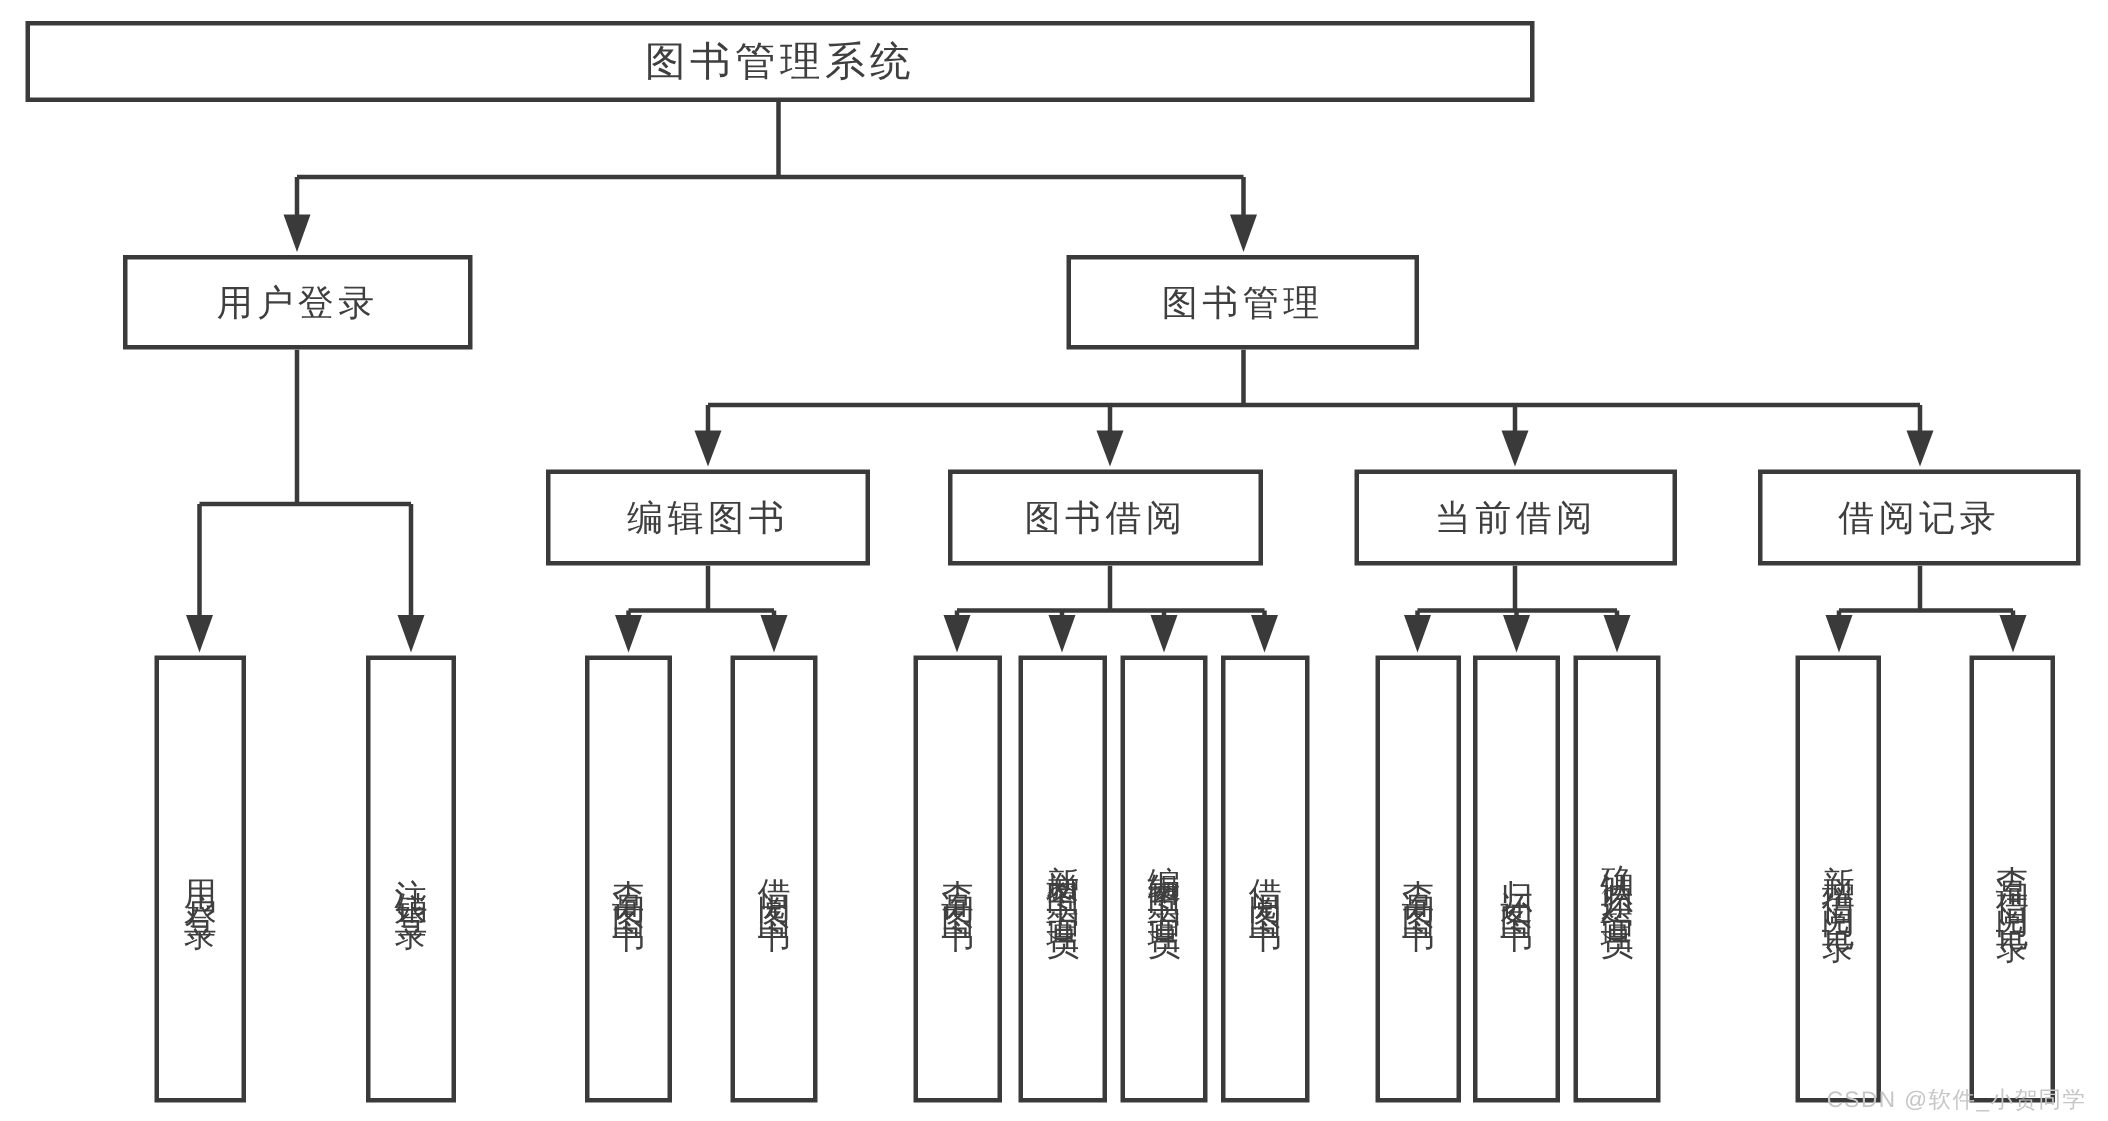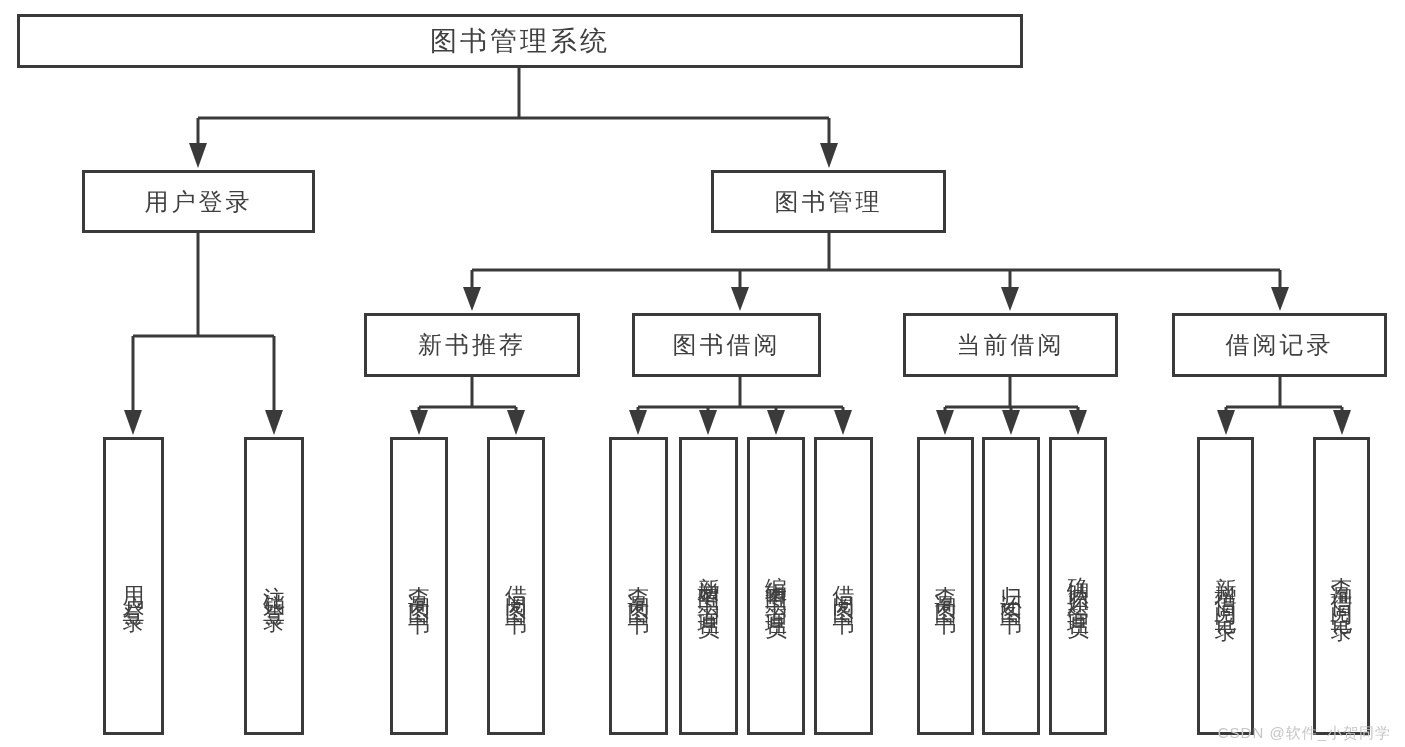--- a/index.html
+++ b/index.html
@@ -14,21 +14,21 @@
     border:3px solid #3a3a3a; background:#ffffff;
     display:flex; align-items:center; justify-content:center;
     color:#3f3f3f; font-size:24px; letter-spacing:3px;
     z-index:2; white-space:nowrap;
   }
   
   #box-root { left:17px;  top:14px;  width:1006px; height:54px; font-size:27px; }
   #box-l1-0 { left:82px;  top:170px; width:233px;  height:63px; }
   #box-l1-1 { left:711px; top:170px; width:235px;  height:63px; }
   #box-l2-0 { left:364px; top:313px; width:216px;  height:64px; }
-  #box-l2-1 { left:632px; top:313px; width:189px;  height:64px; }
+  #box-l2-1 { left:632px; top:313px; width:210px;  height:64px; }
   #box-l2-2 { left:903px; top:313px; width:215px;  height:64px; }
   #box-l2-3 { left:1172px;top:313px; width:215px;  height:64px; }
   
   .leaf {
     top:437px; height:298px;
     writing-mode:vertical-rl;
     font-size:22px; letter-spacing:9px;
   }
   .leaf-long { letter-spacing:6px; }
   #leaf-a-0 { left:103px;  width:61px; }
@@ -105,21 +105,21 @@
       <polygon class="head" points="1217,410 1235,410 1226,435"></polygon>
       <polygon class="head" points="1333,410 1351,410 1342,435"></polygon>
     </g>
   </svg>
 
   <div class="box" id="box-root">图书管理系统</div>
 
   <div class="box" id="box-l1-0">用户登录</div>
   <div class="box" id="box-l1-1">图书管理</div>
 
-  <div class="box" id="box-l2-0">新书推荐</div>
+  <div class="box" id="box-l2-0">编辑图书</div>
   <div class="box" id="box-l2-1">图书借阅</div>
   <div class="box" id="box-l2-2">当前借阅</div>
   <div class="box" id="box-l2-3">借阅记录</div>
 
   <div class="box leaf" id="leaf-a-0">用户登录</div>
   <div class="box leaf" id="leaf-a-1">注销登录</div>
 
   <div class="box leaf" id="leaf-b-0">查询图书</div>
   <div class="box leaf" id="leaf-b-1">借阅图书</div>
 

